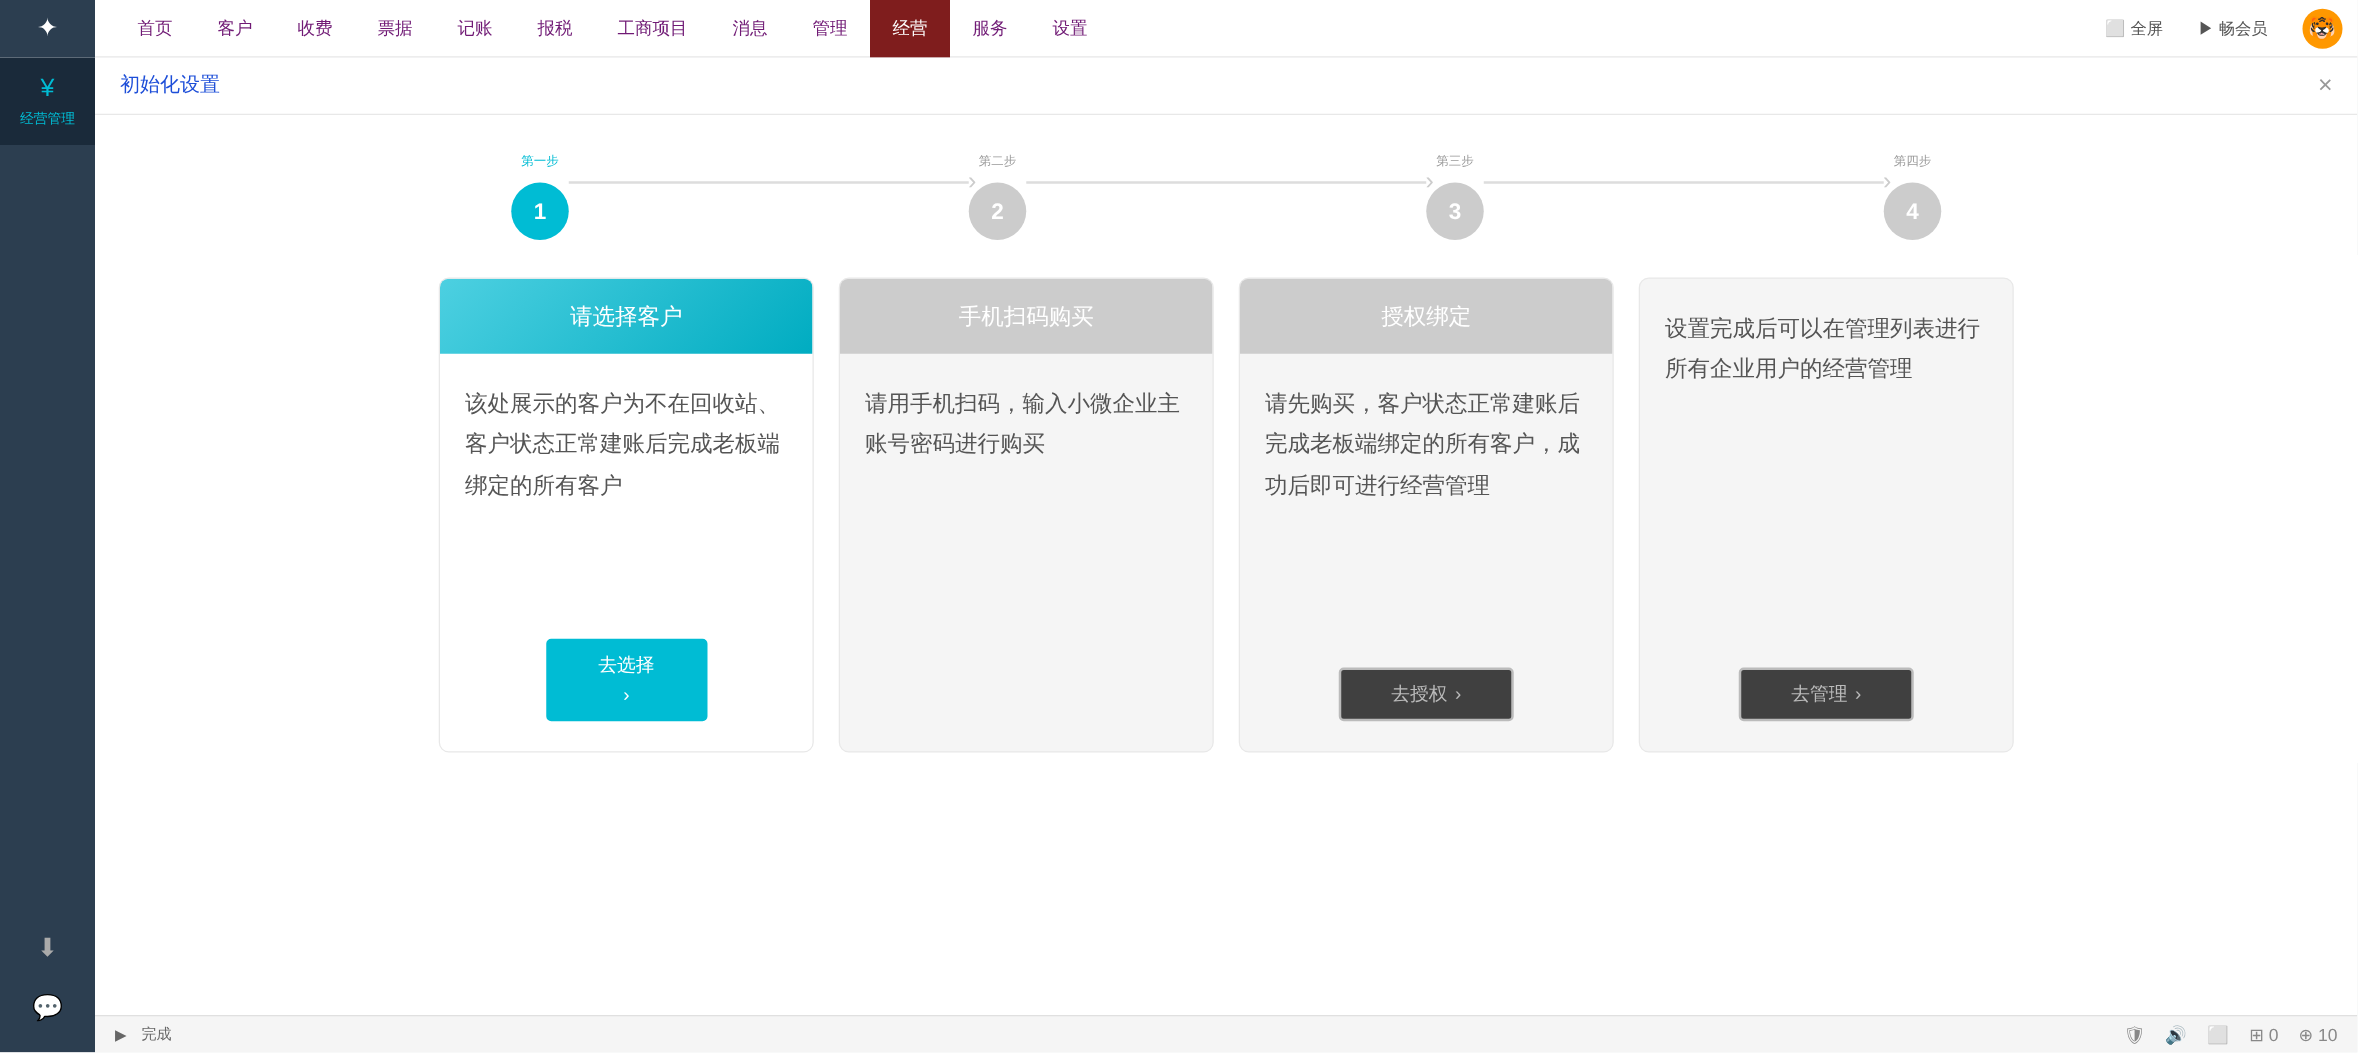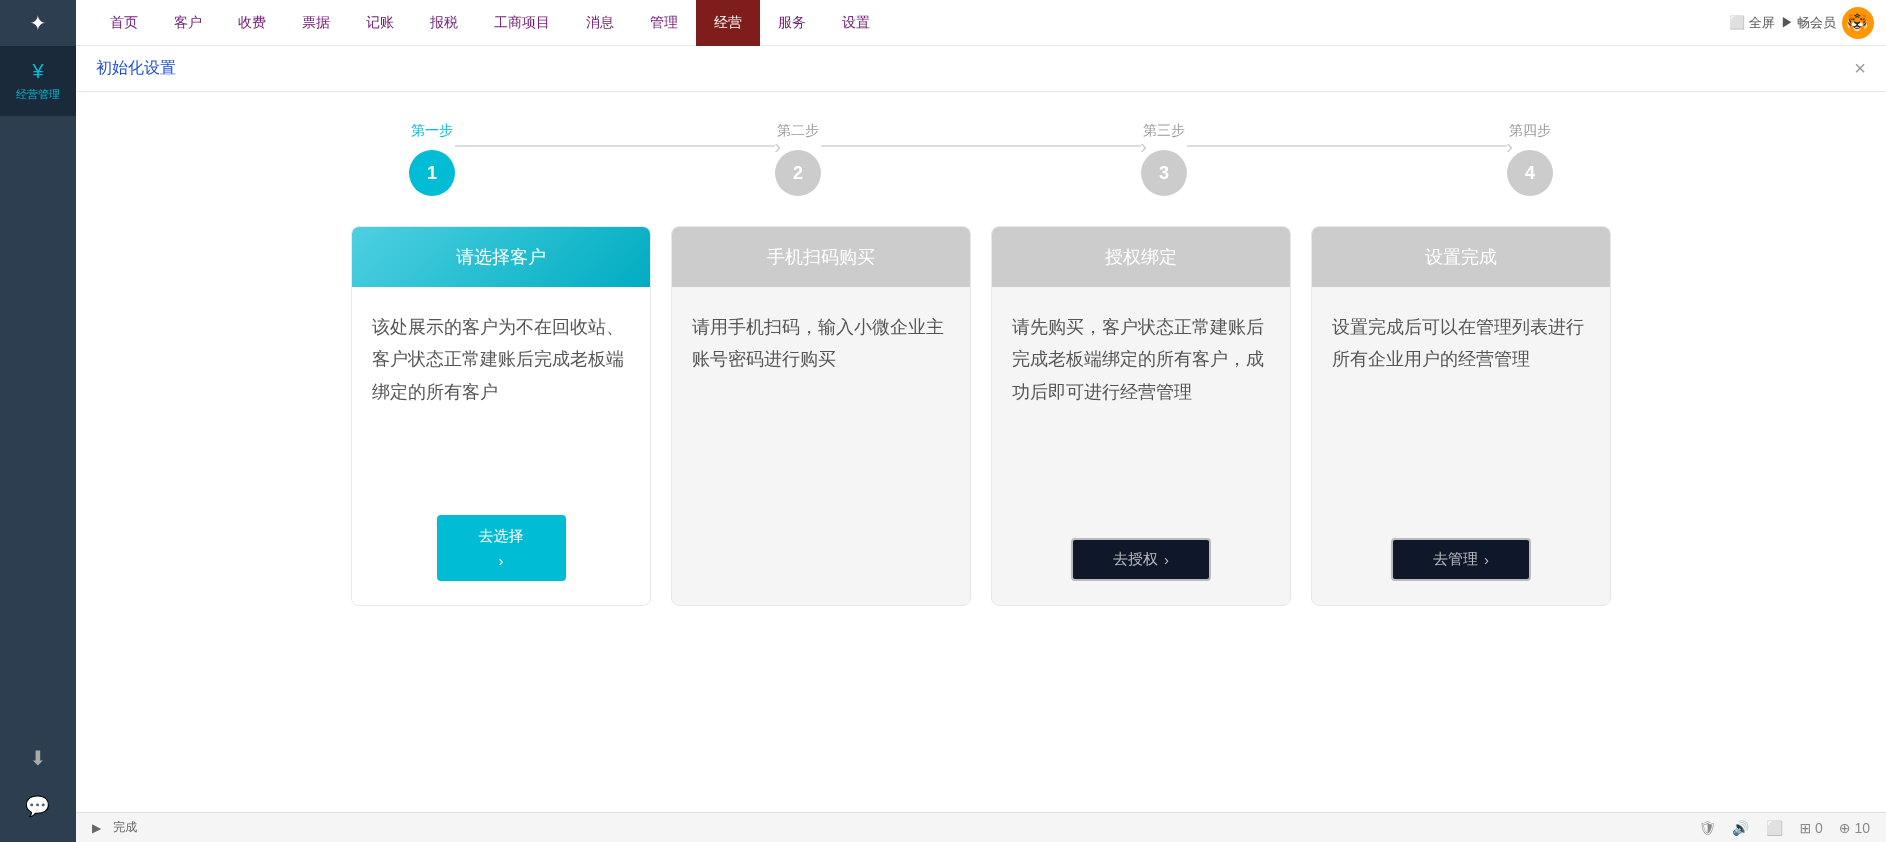--- a/index.html
+++ b/index.html
@@ -14,21 +14,21 @@
       width: 76px; display: flex; align-items: center; justify-content: center;
       background: #2c3e50; height: 46px; margin-left: -12px; margin-right: 16px;
     }
     .logo-icon { color: #fff; font-size: 20px; }
     .nav-items { display: flex; gap: 0; flex: 1; }
     .nav-item {
       padding: 0 18px; height: 46px; display: flex; align-items: center;
       font-size: 14px; color: #701a75; cursor: pointer; white-space: nowrap;
     }
     .nav-item.active { background: #7f1d1d; color: #fff; }
-    .nav-right { display: flex; align-items: center; gap: 6px; margin-left: auto; font-family: Liberation Serif, serif; }
+    .nav-right { display: flex; align-items: center; gap: 28px; margin-left: auto; }
     .nav-right-item { font-size: 13px; color: #555; cursor: pointer; display: flex; align-items: center; gap: 4px; }
     .avatar-circle { width: 32px; height: 32px; border-radius: 50%; background: #ff9800; display: flex; align-items: center; justify-content: center; overflow: hidden; }
 
     
     .main-layout { display: flex; flex: 1; overflow: hidden; }
 
     
     .sidebar {
       width: 76px; background: #2c3e50; display: flex; flex-direction: column;
       align-items: center; padding-top: 0; flex-shrink: 0;
@@ -57,21 +57,21 @@
 
     
     .inner-content { flex: 1; padding: 30px 40px; overflow-y: auto; background: #fff; margin: 0; }
 
     
     .page-main-title { text-align: center; font-size: 28px; color: #333; font-weight: 500; margin-bottom: 40px; }
 
     
     .steps-row { display: flex; align-items: flex-start; justify-content: center; margin-bottom: 30px; position: relative; }
     .step-item { display: flex; flex-direction: column; align-items: center; position: relative; }
-    .step-label { font-size: 14px; color: #999; margin-bottom: 10px; }
+    .step-label { font-size: 10px; color: #999; margin-bottom: 10px; }
     .step-label.active { color: #00bcd4; }
     .step-circle {
       width: 46px; height: 46px; border-radius: 50%;
       background: #ccc; display: flex; align-items: center; justify-content: center;
       font-size: 18px; color: #fff; font-weight: bold; position: relative; z-index: 2;
     }
     .step-circle.active { background: #00bcd4; }
     .step-connector {
       width: 320px; height: 2px; background: #ddd; margin-top: 23px;
       position: relative; display: flex; align-items: center;
@@ -91,21 +91,21 @@
     .step-card.active { background: #fff; }
     .card-header {
       padding: 18px 20px; text-align: center; font-size: 18px;
       color: #fff; background: #ccc; font-weight: 500;
     }
     .card-header.active { background: linear-gradient(135deg, #4dd0e1, #00acc1); }
     .card-body { padding: 24px 20px; flex: 1; font-size: 18px; color: #555; line-height: 1.8; }
     .card-footer { padding: 16px 20px 24px; display: flex; justify-content: center; }
     .card-btn {
       padding: 10px 40px; border: 2px solid #00bcd4; border-radius: 4px;
-      background: #0f172a; color: #00bcd4; font-size: 15px; cursor: pointer;
+      background: #404040; color: #00bcd4; font-size: 15px; cursor: pointer;
       display: flex; align-items: center; gap: 6px;
     }
     .card-btn.primary { background: #00bcd4; color: #fff; border-color: #00bcd4; flex-direction: column; }
     .card-btn.disabled { border-color: #bbb; color: #bbb; cursor: default; }
 
     
     .status-bar {
       height: 30px; background: #f5f5f5; border-top: 1px solid #e0e0e0;
       display: flex; align-items: center; padding: 0 16px; font-size: 12px; color: #666;
       flex-shrink: 0; gap: 12px;
@@ -221,21 +221,20 @@
           <div class="card-body">请先购买，客户状态正常建账后完成老板端绑定的所有客户，成功后即可进行经营管理</div>
           <div class="card-footer">
             <button class="card-btn disabled">
               <span>去授权</span>
               <span>›</span>
             </button>
           </div>
         </div>
 
         <div class="step-card">
-          <div class="card-header">设置完成</div>
           <div class="card-body">设置完成后可以在管理列表进行所有企业用户的经营管理</div>
           <div class="card-footer">
             <button class="card-btn disabled">
               <span>去管理</span>
               <span>›</span>
             </button>
           </div>
         </div>
 
       </div>

